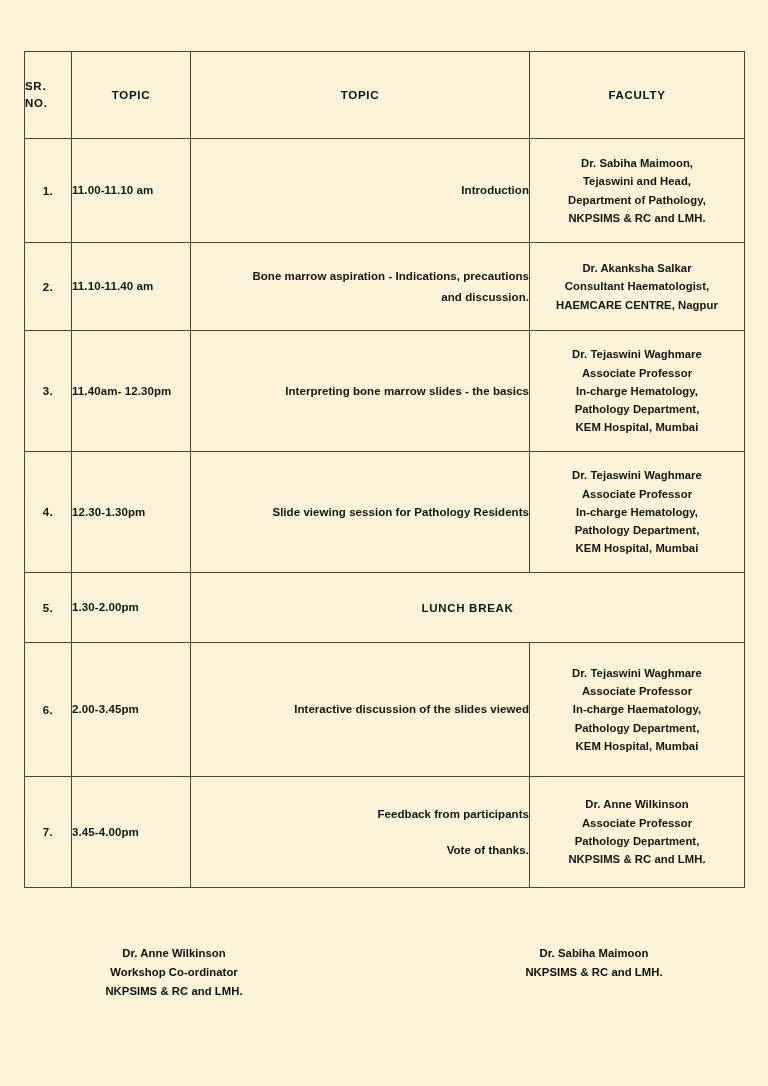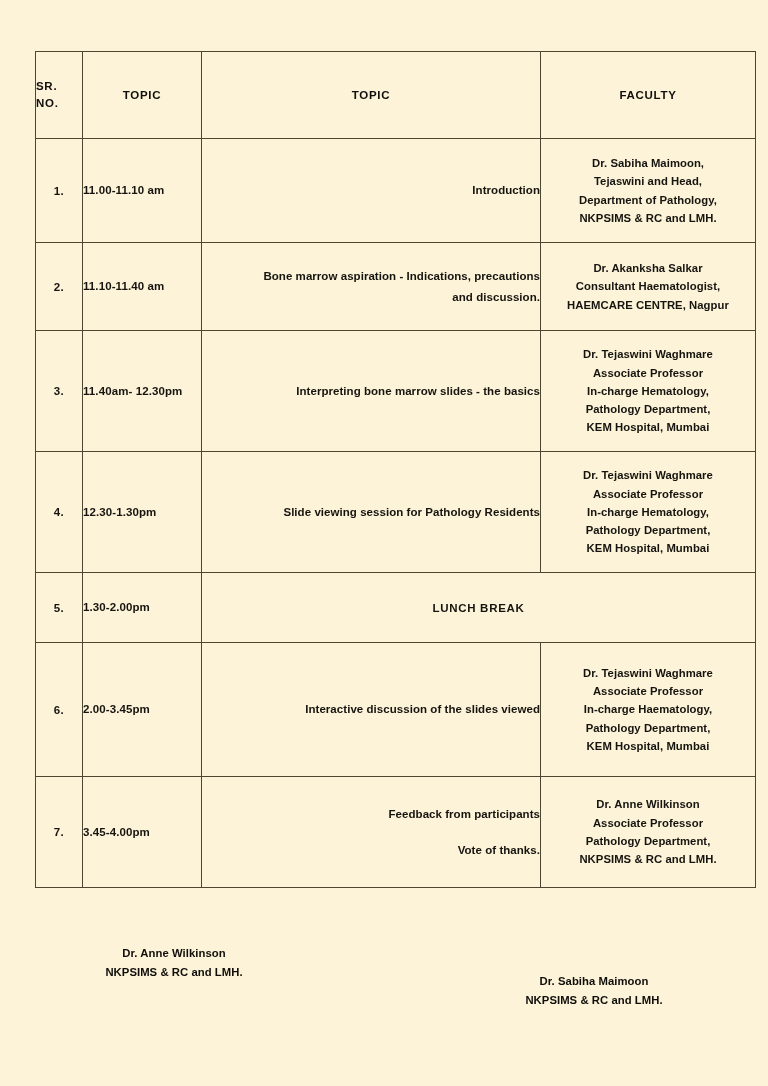--- a/index.html
+++ b/index.html
@@ -39,21 +39,20 @@
   .schedule-wrap {
     position: absolute;
     left: 24px;
     top: 51px;
     width: 720px;
   }
   table.schedule {
     width: 720px;
     border-collapse: collapse;
     table-layout: fixed;
-    margin-left: 11px;
   }
   table.schedule td, table.schedule th {
     border: 1.3px solid #4c452f;
     padding: 0;
     vertical-align: middle;
     background: #fcf3d8;
   }
 
   col.c-sr    { width: 47px; }
   col.c-time  { width: 119px; }
@@ -138,21 +137,21 @@
     width: 50%;
     text-align: center;
     font-size: 11.3px;
     font-weight: bold;
     line-height: 1.66;
     letter-spacing: 0.05px;
     color: #100e0a;
   }
   .sig .sline { display: block; }
   .sig-left  { padding-right: 48px; }
-  .sig-right { padding-left: 24px; margin-top: 28px; }
+  .sig-right { padding-left: 24px; }
 </style>
 </head>
 <body>
 
 <div class="page">
 
 
   <div class="schedule-wrap">
     <table class="schedule">
       <colgroup>
@@ -272,20 +271,21 @@
           </td>
         </tr>
 
       </tbody>
     </table>
   </div>
 
   <div class="footer">
     <div class="sig sig-left">
       <span class="sline">Dr. Anne Wilkinson</span>
+      <span class="sline">Workshop Co-ordinator</span>
       <span class="sline">NKPSIMS &amp; RC and LMH.</span>
     </div>
     <div class="sig sig-right">
       <span class="sline">Dr. Sabiha Maimoon</span>
       <span class="sline">NKPSIMS &amp; RC and LMH.</span>
     </div>
   </div>
 
 </div>
 

